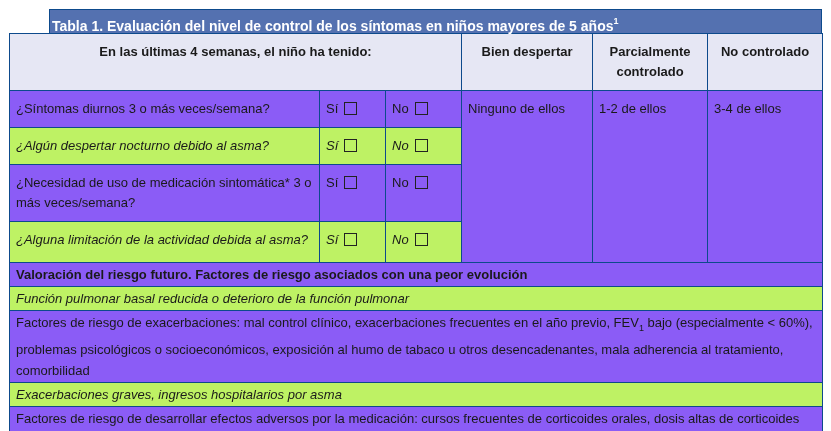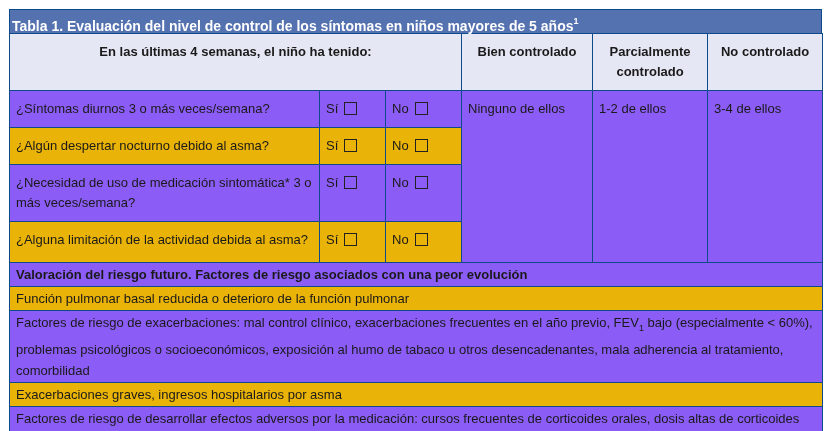--- a/index.html
+++ b/index.html
@@ -1,26 +1,26 @@
 <!DOCTYPE html>
 <html><head>
 <meta charset="utf-8">
 <style>
   html, body { margin: 0; padding: 0; background: #ffffff; }
   body { width: 831px; height: 431px; position: relative; overflow: hidden;
          font-family: "Liberation Sans", "DejaVu Sans", sans-serif; color: #1a1a1a; }
   .wrap { position: absolute; left: 9px; top: 9px; width: 813px; }
   .title { background: #5471b0; color: #fff; font-weight: bold; font-size: 14px;
            height: 24px; line-height: 24px; padding-left: 2px; box-sizing: border-box;
-           border: 1px solid #0d4a8c; border-bottom: none; white-space: nowrap; }
+           border: 1px solid #0d4a8c; border-bottom: none; white-space: nowrap; margin-left: 40px; }
   .title sup { font-size: 9px; position: relative; top: -1px; }
   table { border-collapse: collapse; width: 813px; table-layout: fixed; font-size: 13px; }
   td { border: 1px solid #0d4a8c; padding: 8px 6px; vertical-align: top; line-height: 20px; }
   .hdr td { background: #e6e7f4; text-align: center; font-weight: bold; font-size: 13px; }
-  .shaded { background: #eab308; }
+  .shaded { background: #bef264; font-style: italic; }
   .white { background: #8b5cf6; }
   .box { display: inline-block; width: 13px; height: 13px; border: 1px solid #222;
          vertical-align: -2px; margin-left: 6px; background: transparent; box-sizing: border-box; }
   .bold { font-weight: bold; }
   .foot { position: absolute; left: 9px; top: 388px; font-size: 12px; line-height: 16px;
           font-family: "Liberation Sans Narrow", "Liberation Sans", sans-serif; letter-spacing: -0.3px; }
   .foot sub { font-size: 8px; }
   .fullrow td { padding: 1px 6px; line-height: 21px; }
 </style>
 </head>
@@ -33,21 +33,21 @@
       <col style="width:310px">
         <col style="width:66px">
         <col style="width:76px">
       <col style="width:131px">
         <col style="width:115px">
         <col style="width:115px">
     </colgroup>
     <tbody>
         <tr class="hdr" style="height:40px">
       <td colspan="3">En las últimas 4 semanas, el niño ha tenido:</td>
-      <td>Bien controlado</td>
+      <td>Bien despertar</td>
       <td>Parcialmente controlado</td>
       <td>No controlado</td>
     </tr>
     <tr class="white" style="height:27px">
       <td>¿Síntomas diurnos 3 o más veces/semana?</td>
       <td><span>Sí</span><span class="box"></span></td>
       <td><span>No</span><span class="box"></span></td>
       <td rowspan="4" class="white">Ninguno de ellos</td>
       <td rowspan="4" class="white">1-2 de ellos</td>
       <td rowspan="4" class="white">3-4 de ellos</td>

